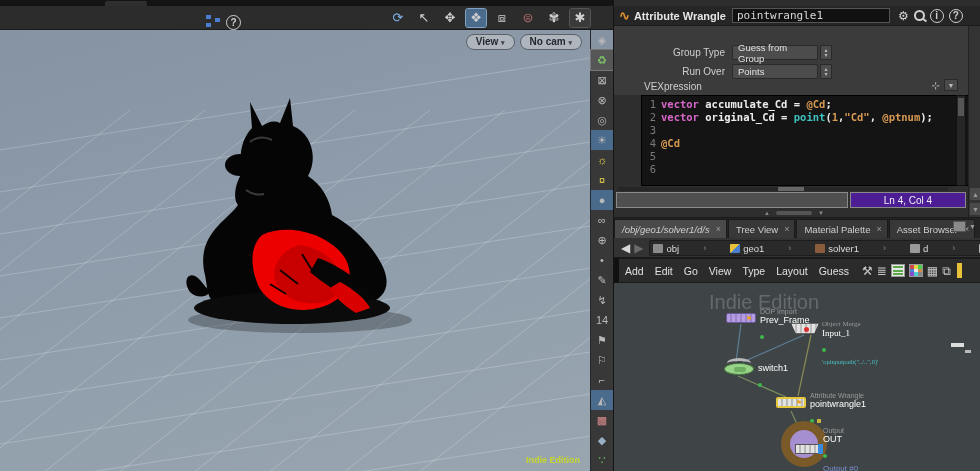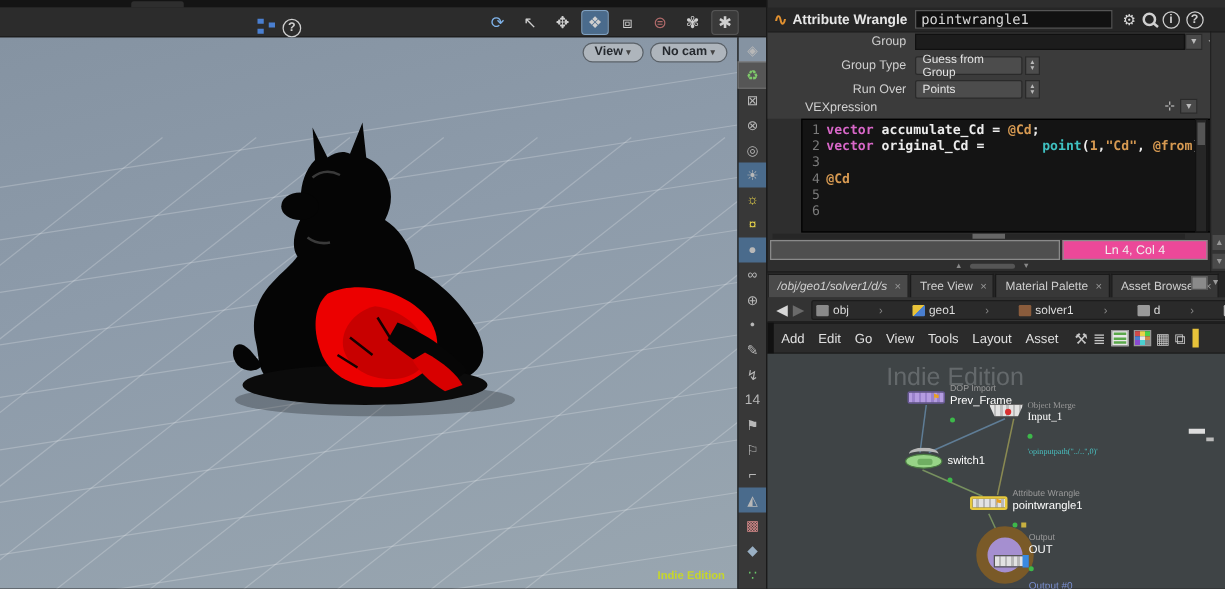--- a/index.html
+++ b/index.html
@@ -57,31 +57,31 @@
   #grp-pointer { color:#eee; font-size:11px; transform:rotate(-35deg); margin-left:5px; }
   #vex-row { position:absolute; left:30px; top:56px; color:#d0d0d0; font-size:10px; }
   #vex-icons { position:absolute; right:10px; top:54px; display:flex; gap:4px; align-items:center; }
   #vex-icons .g { color:#ccc; font-size:10px; }
   #vex-icons .dropbtn { height:12px; }
 
   
   #code { left:27px; top:95px; width:328px; height:91px; background:#141414; border:1px solid #000; font-family:"DejaVu Sans Mono",monospace; font-size:10.5px; font-weight:bold; padding-top:2px; overflow:hidden; }
   .code-line { display:flex; height:13px; line-height:13px; white-space:pre; }
   .ln { width:14px; text-align:right; color:#7a7a7a; font-weight:normal; margin-right:5px; flex:none; }
-  .c-kw { color:#d867c8; } .c-fn { color:#3fc1c1;margin-left:40px; } .c-at { color:#d79a52; }
+  .c-kw { color:#d867c8; } .c-fn { color:#3fc1c1; } .c-at { color:#d79a52; }
   .c-str { color:#d79a52; } .c-num { color:#d79a52; } .c-pl { color:#ececec; }
   #code-vscroll { left:342px; top:95px; width:10px; height:91px; background:#262626; border:1px solid #111; }
   #code-vscroll .hdl { position:absolute; left:1px; top:2px; width:6px; height:18px; background:#555; }
   #panel-scroll { left:354px; top:25px; width:13px; height:196px; background:#333; border-left:1px solid #222; }
   .sbtn { position:absolute; left:1px; width:11px; height:12px; background:#4a4a4a; color:#999; font-size:7px; display:flex; align-items:center; justify-content:center; }
   #hscroll { left:4px; top:187px; width:330px; height:4px; background:#262626; }
   #hscroll .hdl { position:absolute; left:160px; width:26px; height:4px; background:#666; }
   #status-row { left:2px; top:192px; width:352px; height:16px; display:flex; gap:2px; }
   #status-left { width:232px; height:16px; background:#4f4f4f; border:1px solid #8a8a8a; }
-  #status-right { width:116px; height:16px; background:#ec4899; border:1px solid #8a8a8a; color:#f0f0f0; font-size:10px; display:flex; align-items:center; justify-content:center; }
+  #status-right { width:116px; height:16px; background:#4c1d95; border:1px solid #8a8a8a; color:#f0f0f0; font-size:10px; display:flex; align-items:center; justify-content:center; }
   #drag-handle { left:150px; top:210px; width:80px; height:5px; display:flex; align-items:center; gap:6px; }
   #drag-handle .tri { color:#888; font-size:6px; }
   #drag-handle .bar { width:36px; height:4px; background:#555; border-radius:2px; }
 
   
   #tabbar { left:0; top:218px; width:367px; height:20px; background:#242424; display:flex; align-items:flex-end; }
   .tab { height:19px; background:#383838; border:1px solid #1a1a1a; border-bottom:none; display:flex; align-items:center; padding:0 5px 0 7px; margin-right:1px; }
   .tab.active { background:#4a4a4a; }
   .tab-lab { color:#cfcfcf; font-size:9.5px; white-space:nowrap; }
   .tab-lab.it { font-style:italic; }
@@ -261,26 +261,20 @@
       <input id="wr-name" value="pointwrangle1" style="">
       <span id="wr-hicons">
           <span class="g">⚙</span>
           <span class="magico"></span>
           <span class="circ" style="width: 14px; height: 14px;">i</span>
           <span class="circ" style="width: 14px; height: 14px;">?</span>
         </span>
     </div>
 
     <div class="abs" id="wr-params">
-      <div class="prow" style="left:0; top:2px;">
-        <span class="plabel">Group</span>
-        <input class="pfield" value="" style="">
-        <span class="dropbtn">▼</span>
-        <span id="grp-pointer">➤</span>
-      </div>
       <div class="prow" style="left:0; top:39px;">
         <span class="plabel">Run Over</span>
         <span class="pdrop">Points</span>
         <span class="spin">
             <span>▴</span>
             <span>▾</span>
           </span>
       </div>
       <div class="prow" style="left:0; top:20px;">
         <span class="plabel">Group Type</span>
@@ -292,21 +286,21 @@
       </div>
       <div id="vex-row">VEXpression</div>
       <div id="vex-icons">
         <span class="g">⊹</span>
         <span class="dropbtn">▼</span>
       </div>
     </div>
 
     <div class="abs" id="code">
         <div class="code-line"><span class="ln">1</span><span class="c-kw">vector</span><span class="c-pl"> accumulate_Cd = </span><span class="c-at">@Cd</span><span class="c-pl">;</span></div>
-        <div class="code-line"><span class="ln">2</span><span class="c-kw">vector</span><span class="c-pl"> original_Cd = </span><span class="c-fn">point</span><span class="c-pl">(</span><span class="c-num">1</span><span class="c-pl">,</span><span class="c-str">"Cd"</span><span class="c-pl">, </span><span class="c-at">@from</span><span class="c-pl">);</span></div>
+        <div class="code-line"><span class="ln">2</span><span class="c-kw">vector</span><span class="c-pl"> original_Cd = </span><span class="c-fn">point</span><span class="c-pl">(</span><span class="c-num">1</span><span class="c-pl">,</span><span class="c-str">"Cd"</span><span class="c-pl">, </span><span class="c-at">@ptnum</span><span class="c-pl">);</span></div>
         <div class="code-line"><span class="ln">3</span></div>
         <div class="code-line"><span class="ln">4</span><span class="c-at">@Cd</span></div>
         <div class="code-line"><span class="ln">5</span></div>
         <div class="code-line"><span class="ln">6</span></div>
       </div>
     <div class="abs" id="code-vscroll">
         <span class="hdl"></span>
       </div>
     <div class="abs" id="panel-scroll">
       <span class="sbtn" style="top:163px;">▲</span>
@@ -383,23 +377,23 @@
       <span id="path-target"></span>
     </div>
 
     <div class="abs" id="netmenu">
       <span class="edgebar"></span>
       <span id="netmenu-items" style="display:flex;">
           <span class="mitem">Add</span>
           <span class="mitem">Edit</span>
           <span class="mitem">Go</span>
           <span class="mitem">View</span>
-          <span class="mitem">Tools</span>
+          <span class="mitem">Type</span>
           <span class="mitem">Layout</span>
-          <span class="mitem">Asset</span>
+          <span class="mitem">Guess</span>
         </span>
       <span id="netmenu-icons">
         <span class="g">⚒</span>
         <span class="g">≣</span>
         <span class="ic-list">
             <i></i>
             <i></i>
             <i></i>
           </span>
         <span class="ic-pal">

